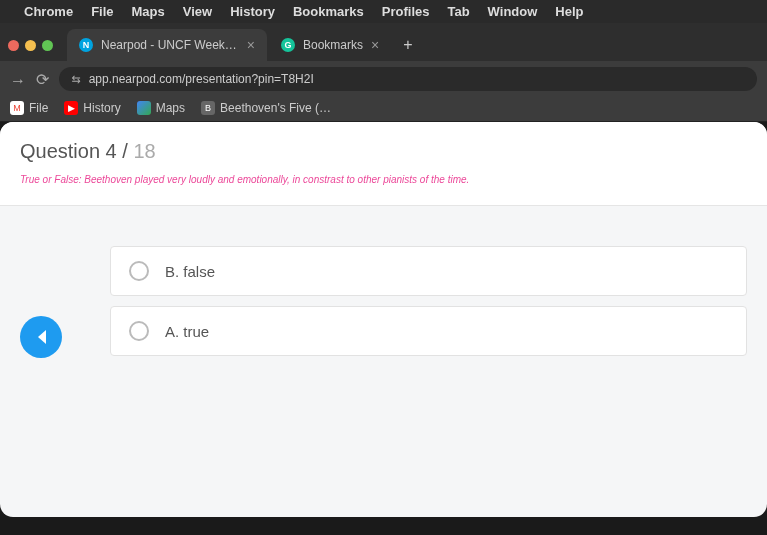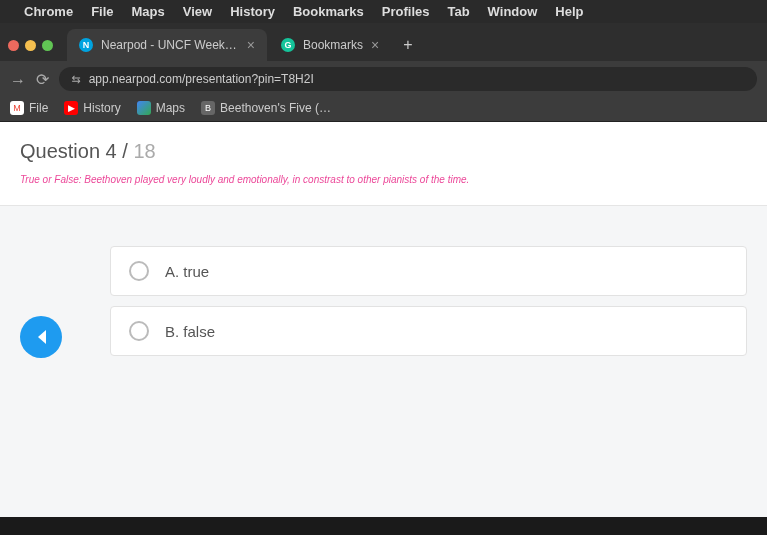--- a/index.html
+++ b/index.html
@@ -31,21 +31,21 @@
     .url-icon { color: #aaa; font-size: 11px; }
     
     .bookmarks-bar { background: #3c3c3c; display: flex; align-items: center; padding: 4px 10px 6px 10px; gap: 16px; font-size: 12px; color: #ccc; border-bottom: 1px solid #222; }
     .bookmark-item { display: flex; align-items: center; gap: 5px; cursor: pointer; }
     .bm-icon { width: 14px; height: 14px; border-radius: 3px; display: inline-flex; align-items: center; justify-content: center; font-size: 9px; }
     .bm-gmail { background: #fff; color: #ea4335; }
     .bm-youtube { background: #ff0000; color: #fff; }
     .bm-maps { background: linear-gradient(135deg, #4285f4, #34a853); }
     .bm-generic { background: #666; color: #fff; }
     
-    .content { background: #f5f6f7; height: calc(535px - 140px); overflow: hidden; }
+    .content { background: #f5f6f7; height: calc(535px - 140px); overflow: hidden; border-radius: 13px; }
     .question-header { background: #fff; padding: 18px 20px; border-bottom: 1px solid #e5e5e5; }
     .q-number { font-size: 20px; color: #555; margin-bottom: 10px; }
     .q-number .total { color: #aaa; }
     .q-text { font-size: 10px; color: #ec4899; line-height: 1.4; font-style: italic; }
     
     .answers-area { padding: 40px 20px 20px 110px; position: relative; }
     .answer-option { background: #fff; border: 1px solid #e2e2e2; border-radius: 4px; padding: 14px 18px; margin-bottom: 10px; display: flex; align-items: center; gap: 16px; cursor: pointer; }
     .radio-circle { width: 20px; height: 20px; border: 2px solid #bbb; border-radius: 50%; flex-shrink: 0; }
     .opt-label { font-size: 15px; color: #555; }
     
@@ -126,20 +126,20 @@
   </div>
 
   <div class="answers-area">
     <div class="prev-nav">
       <svg width="14" height="18" viewBox="0 0 14 18">
           <path d="M12 2 L4 9 L12 16 Z"></path>
         </svg>
     </div>
     <div class="answer-option">
       <span class="radio-circle"></span>
-      <span class="opt-label">A. true</span>
+      <span class="opt-label">B. false</span>
     </div>
     <div class="answer-option">
       <span class="radio-circle"></span>
-      <span class="opt-label">B. false</span>
+      <span class="opt-label">A. true</span>
     </div>
   </div>
 </div>
 
 </body></html>

